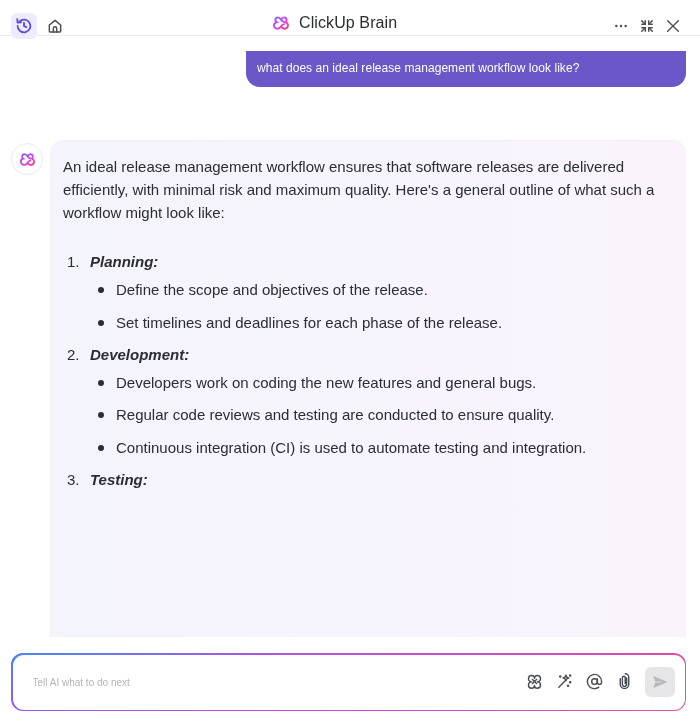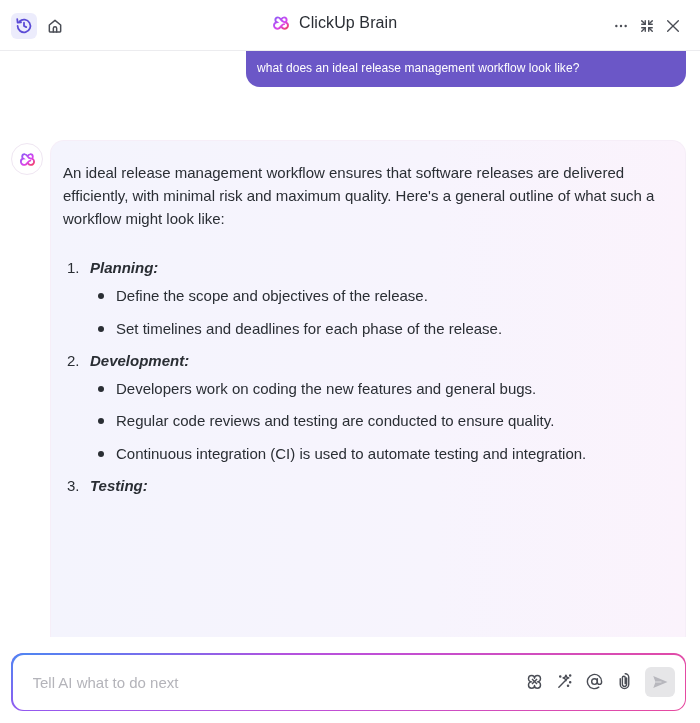--- a/index.html
+++ b/index.html
@@ -1,20 +1,20 @@
 <!DOCTYPE html>
 <html><head>
 <meta charset="utf-8">
 <style>
   * { box-sizing: border-box; margin: 0; padding: 0; }
   html, body { width: 700px; height: 723px; overflow: hidden; background: #ffffff; }
   body { font-family: "Liberation Sans", sans-serif; color: #2a2e34; position: relative; }
 
   .header {
-    position: absolute; top: 0; left: 0; width: 700px; height: 51px;
+    position: absolute; top: 0; left: 0; width: 700px; height: 36px;
     background: #fff; border-bottom: 1px solid #ececef;
     display: flex; align-items: center; z-index: 5;
   }
   .hdr-btn {
     position: absolute; width: 26px; height: 26px; border-radius: 6px;
     display: flex; align-items: center; justify-content: center; cursor: pointer;
   }
   .hdr-btn.history { left: 11px; top: 13px; background: #ececfc; }
   .hdr-btn.home { left: 42px; top: 13px; }
   .title-wrap {
@@ -38,21 +38,21 @@
     position: absolute; left: 11px; top: 92px; width: 32px; height: 32px;
     border-radius: 50%; background: #fff; border: 1px solid #efe6f2;
     display: flex; align-items: center; justify-content: center;
   }
 
   .ai-bubble {
     position: absolute; left: 50px; top: 89px; width: 636px; height: 510px;
     border-radius: 14px 14px 0 0;
     background: linear-gradient(90deg, #f4f4fd 0%, #f7f4fd 60%, #fbf3fc 100%);
     border: 1px solid #f6eef8; border-bottom: none;
-    padding: 20px 12px 0 12px;
+    padding: 14px 12px 0 12px;
     font-size: 15px; line-height: 23px; color: #2a2e34;
   }
   .intro { width: 600px; }
   .steps { margin-top: 27px; }
   .step { margin-bottom: 10px; }
   .step-head { display: flex; height: 22px; line-height: 22px; margin-top: 0; }
   .step-num { width: 27px; padding-left: 4px; }
   .step-title { font-weight: bold; font-style: italic; }
   .bullets { list-style: none; margin-top: 5px; }
   .bullet {
@@ -74,21 +74,21 @@
     background: linear-gradient(180deg, rgba(70,140,240,0.9) 0%, rgba(70,140,240,0) 100%);
     -webkit-mask: linear-gradient(90deg, #000 0%, transparent 40%);
     mask: linear-gradient(90deg, #000 0%, transparent 40%);
   }
   .input-inner {
     position: relative; width: 100%; height: 100%; background: #fff; border-radius: 11px;
   }
   .input-field {
     position: absolute; left: 20px; top: 18px; width: 460px; height: 20px;
     border: none; outline: none; background: transparent;
-    font-family: "Liberation Sans", sans-serif; font-size: 15px; color: #2a2e34;
+    font-family: "Liberation Sans", sans-serif; font-size: 10px; color: #2a2e34;
   }
   .input-field::placeholder { color: #b4b4ba; }
   .tool {
     position: absolute; top: 16px; width: 22px; height: 22px;
     display: flex; align-items: center; justify-content: center; cursor: pointer;
   }
   .tool.t1 { left: 511px; }
   .tool.t2 { left: 541px; }
   .tool.t3 { left: 571px; }
   .tool.t4 { left: 601px; }

